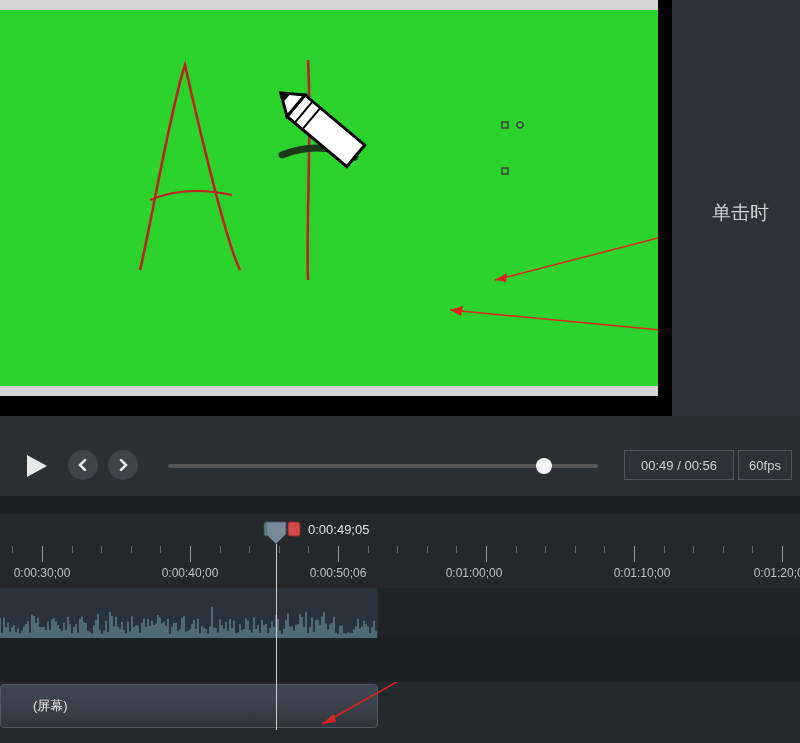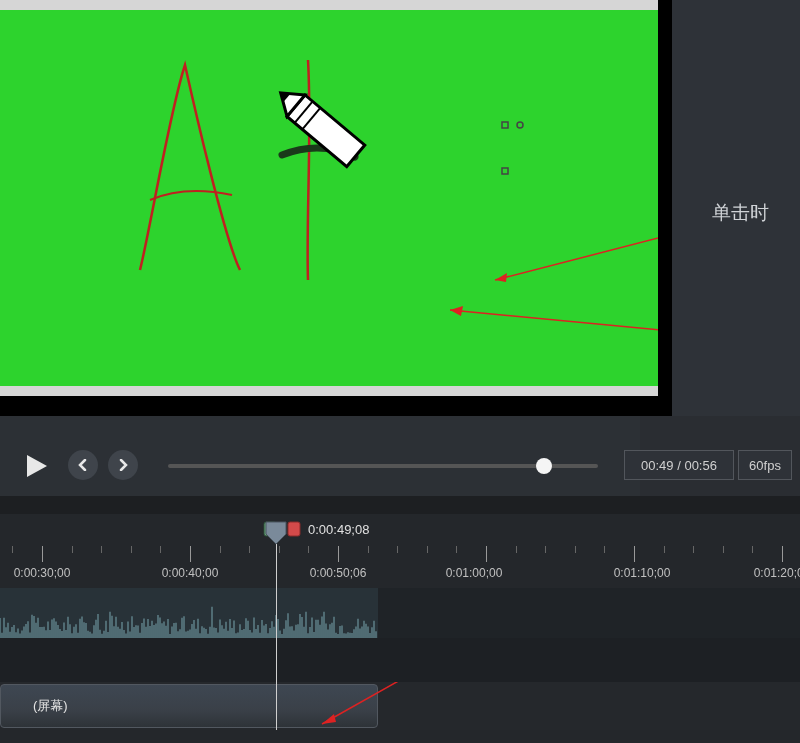--- a/index.html
+++ b/index.html
@@ -274,21 +274,21 @@
         <g transform="translate(264,2)">
      <rect class="marker-green" x="0" y="0" width="12" height="14" rx="2"></rect>
    </g>
    <g transform="translate(276,0)">
      <polygon class="marker-hex" points="-10,2 10,2 10,14 0,24 -10,14"></polygon>
    </g>
    <g transform="translate(288,2)">
      <rect class="marker-red" x="0" y="0" width="12" height="14" rx="2"></rect>
    </g>
       </svg>
-    <div id="playhead-label" style="position: absolute; top: 2px; font-size: 13px; color: rgb(224, 224, 224); left: 308px;">0:00:49;08</div>
+    <div id="playhead-label" style="position: absolute; top: 2px; font-size: 13px; color: rgb(224, 224, 224); left: 308px;">0:00:49;05</div>
   </div>
 
   <div class="ruler" id="ruler">
       <div class="tick-major" style="left: 42px;"></div>
       <div class="tick-label" style="left: 42px;">0:00:30;00</div>
       <div class="tick-major" style="left: 190px;"></div>
       <div class="tick-label" style="left: 190px;">0:00:40;00</div>
       <div class="tick-major" style="left: 338px;"></div>
       <div class="tick-label" style="left: 338px;">0:00:50;06</div>
       <div class="tick-major" style="left: 486px;"></div>

